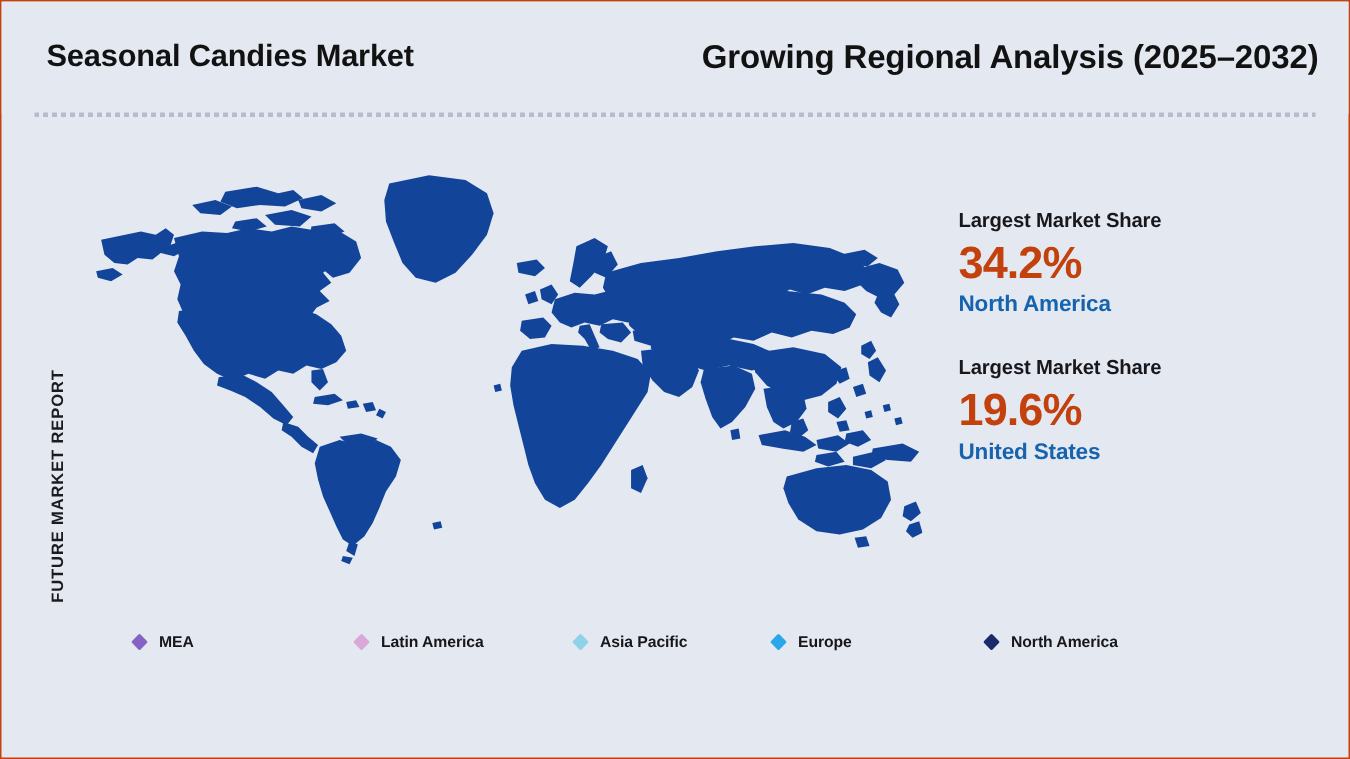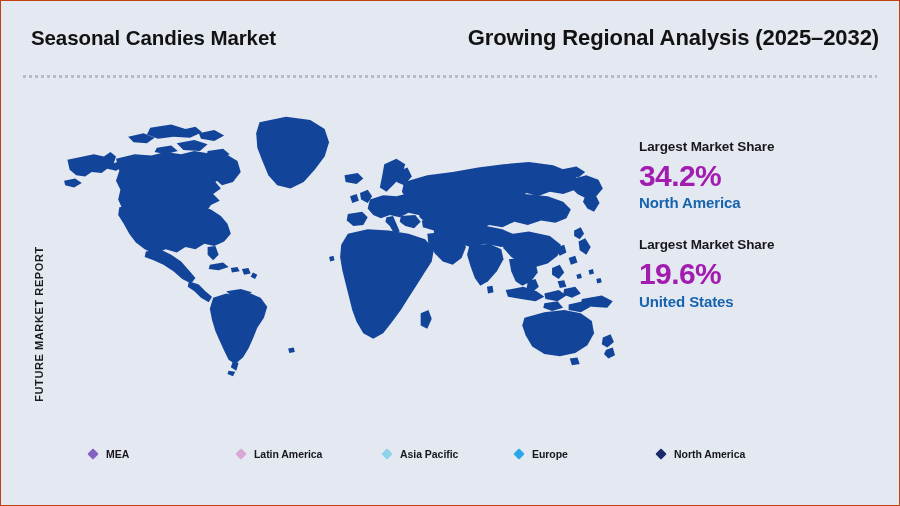--- a/index.html
+++ b/index.html
@@ -117,37 +117,37 @@
   .stat-label {
     font-size: 13.5px;
     font-weight: bold;
     color: #18181c;
     letter-spacing: -0.1px;
     margin-bottom: 6px;
   }
   .stat-value {
     font-size: 30px;
     font-weight: bold;
-    color: #a21caf;
+    color: #c2410c;
     letter-spacing: -0.6px;
     line-height: 1.08;
     margin-bottom: 2px;
   }
   .stat-region {
     font-size: 15px;
     font-weight: bold;
     color: #1663ae;
     letter-spacing: -0.1px;
   }
 
   
   .legend {
     position: absolute;
     left: 88px;
-    top: 447px;
+    top: 421px;
     width: 700px;
     display: flex;
     align-items: center;
   }
   .legend-item {
     display: flex;
     align-items: center;
     white-space: nowrap;
   }
   .legend-marker {

